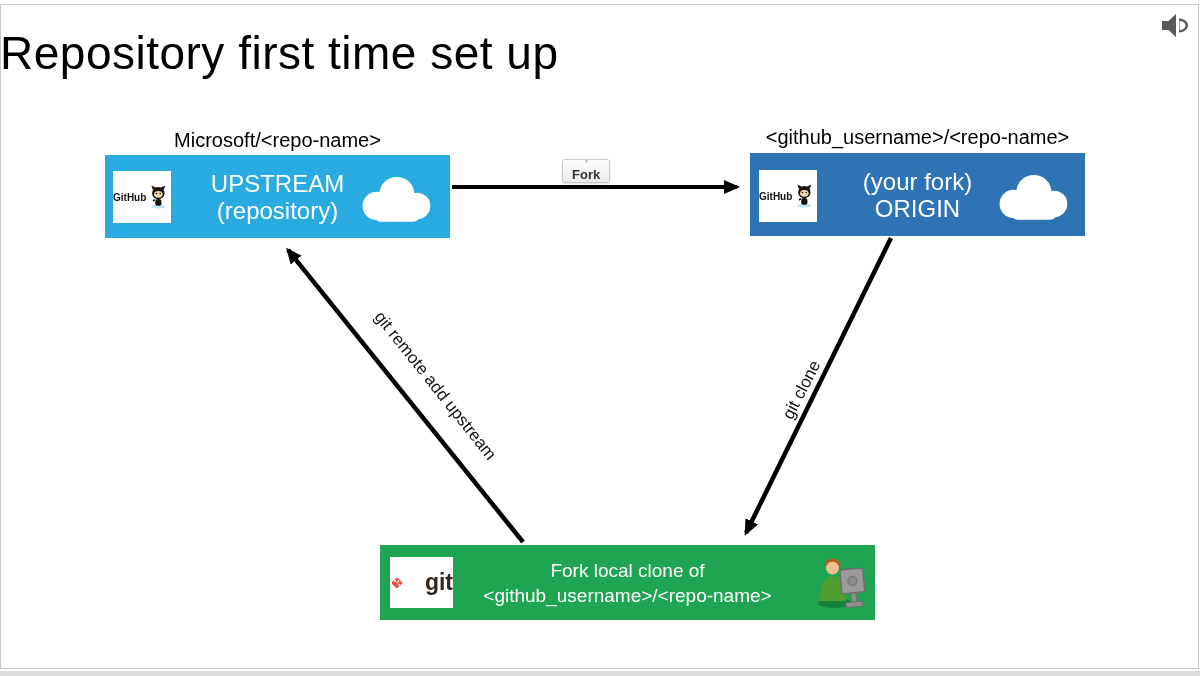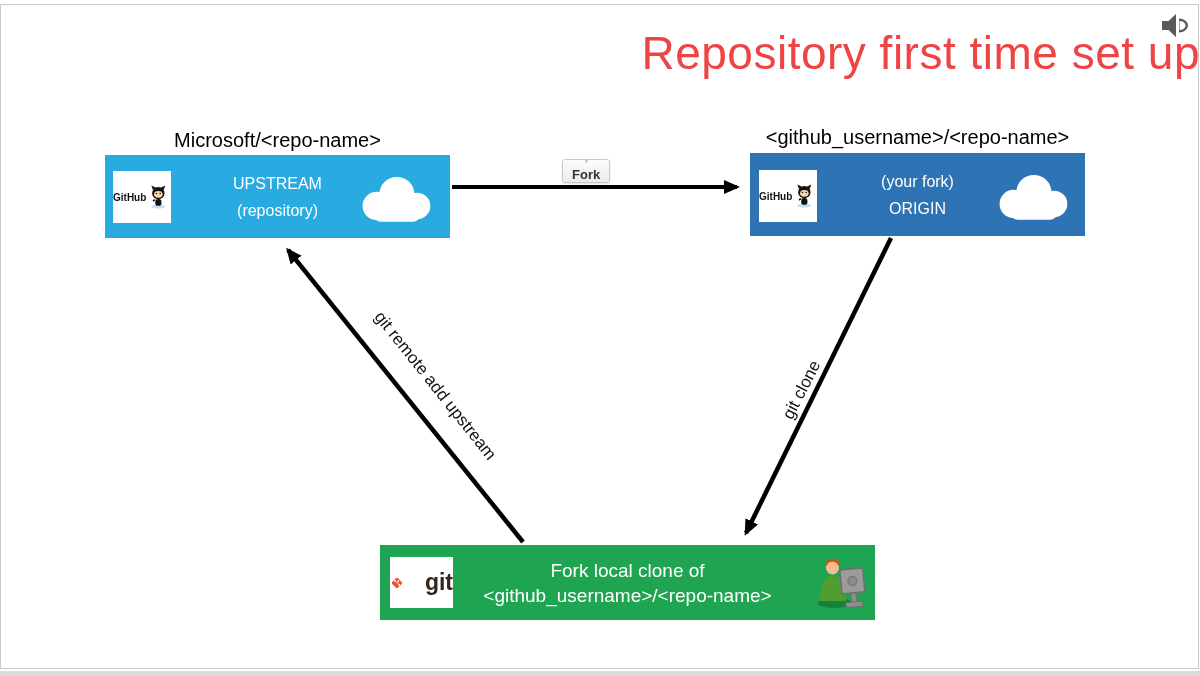--- a/index.html
+++ b/index.html
@@ -1,40 +1,40 @@
 <!DOCTYPE html>
 <html><head>
 <meta charset="utf-8">
 <style>
   * { margin:0; padding:0; box-sizing:border-box; }
   html,body { width:1200px; height:676px; background:#ffffff; font-family:"Liberation Sans", sans-serif; overflow:hidden; }
   .stage { position:relative; width:1200px; height:676px; background:#ffffff; }
   .slide-frame { position:absolute; left:0; top:4px; right:1px; bottom:7px; border:1px solid #c9c9c9; background:#ffffff; }
   .bottom-strip { position:absolute; left:0; right:0; bottom:0; height:5px; background:#dcdcdc; }
 
-  .title { position:absolute; left:0; top:26px; width:1200px; text-align:right;
-           font-size:46px; font-weight:300; color:#ef4444; letter-spacing:0.5px; }
+  .title { position:absolute; left:0; top:26px; width:1200px; text-align:left;
+           font-size:46px; font-weight:300; color:#000000; letter-spacing:0.5px; }
 
   .arrow-layer { position:absolute; left:0; top:0; width:1200px; height:676px; pointer-events:none; z-index:1; }
 
   .node { position:absolute; z-index:2; }
   .node-label { position:absolute; text-align:center; font-size:20px; color:#000; z-index:2; }
   .box { position:absolute; width:100%; height:100%; }
   .box-upstream { background:#29ABE2; }
   .box-origin   { background:#2E74B5; }
   .box-local    { background:#1FA551; }
 
   .badge-card { position:absolute; background:#ffffff; display:flex; flex-direction:row;
                 align-items:center; justify-content:center; }
   .badge-card .badge-word { font-size:10px; font-weight:bold; color:#111; line-height:11px; }
   .git-card { flex-direction:row; gap:21px; }
   .git-word { font-size:23px; font-weight:bold; color:#32261d; line-height:23px; }
 
   .node-text { position:absolute; left:0; right:0; top:50%; transform:translateY(-50%);
-               text-align:center; color:#ffffff; font-size:16px; line-height:27px; }
+               text-align:center; color:#ffffff; font-size:24px; line-height:27px; }
   .cloud { position:absolute; }
 
   .fork-btn { position:absolute; left:562px; top:159px; z-index:3; height:24px;
               display:inline-flex; align-items:center; gap:4px; padding:0 9px;
               background:linear-gradient(#fcfcfc,#ececec); border:1px solid #c9c9c9;
               border-radius:3px; box-shadow:0 1px 2px rgba(0,0,0,0.12); cursor:pointer;flex-direction:column; }
   .fork-btn span { font-size:13px; font-weight:bold; color:#333; }
 
   .edge-label { position:absolute; z-index:2; font-size:17px; color:#111; text-align:center; white-space:nowrap; }
   .label-remote { left:310px; top:376px; width:250px; transform:rotate(51.5deg); }

